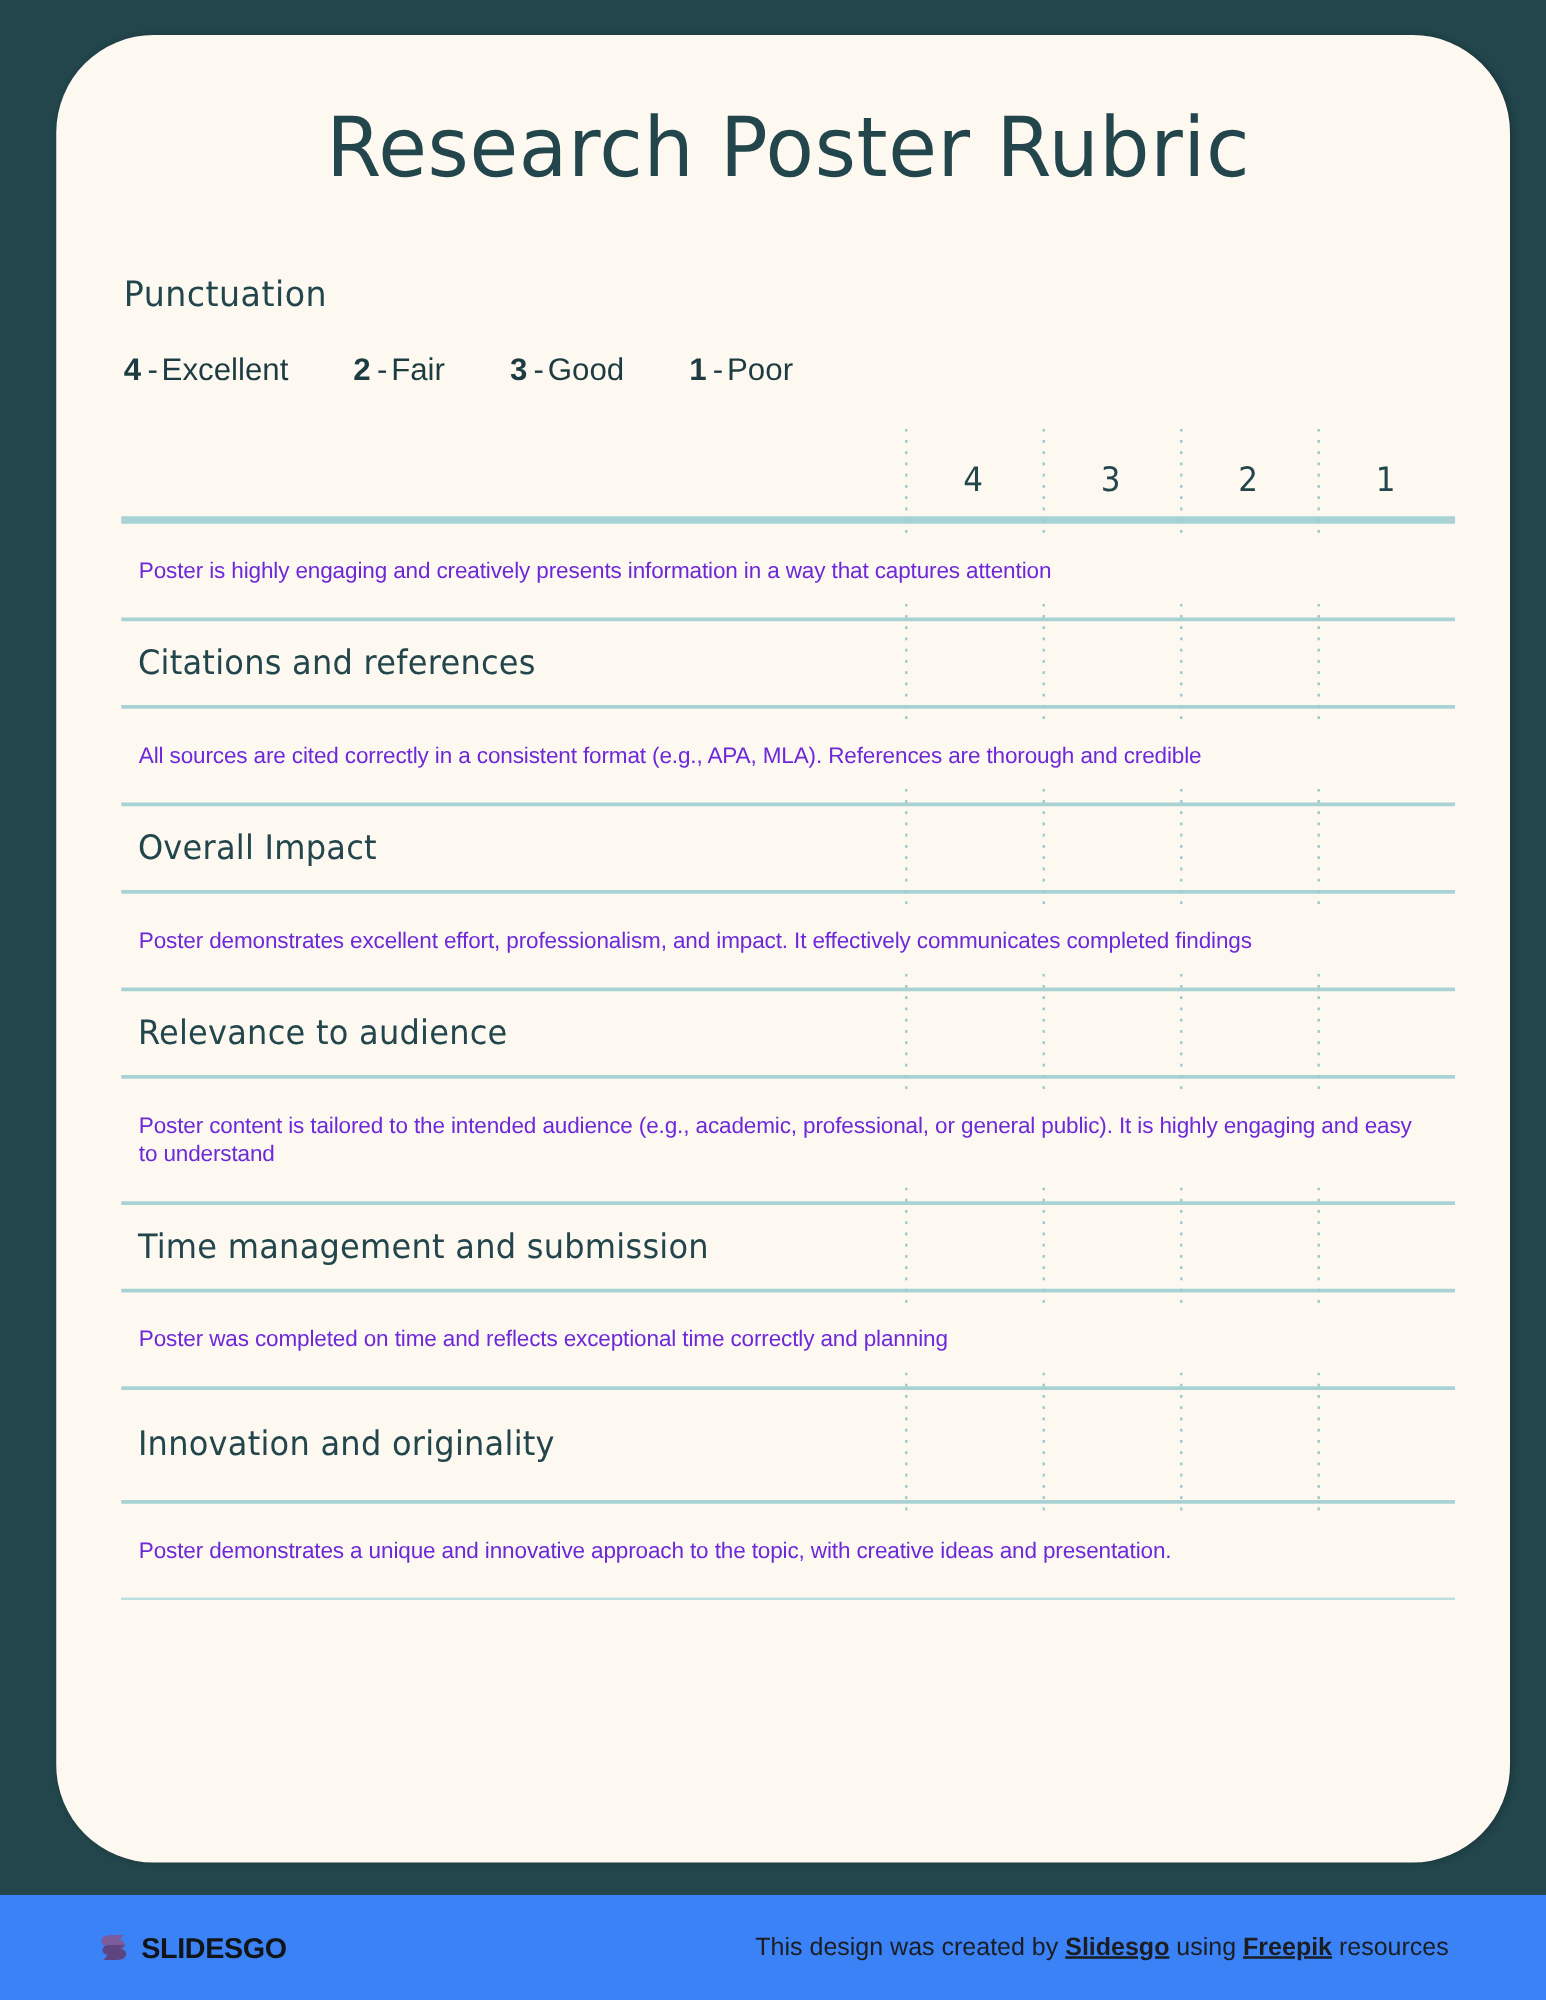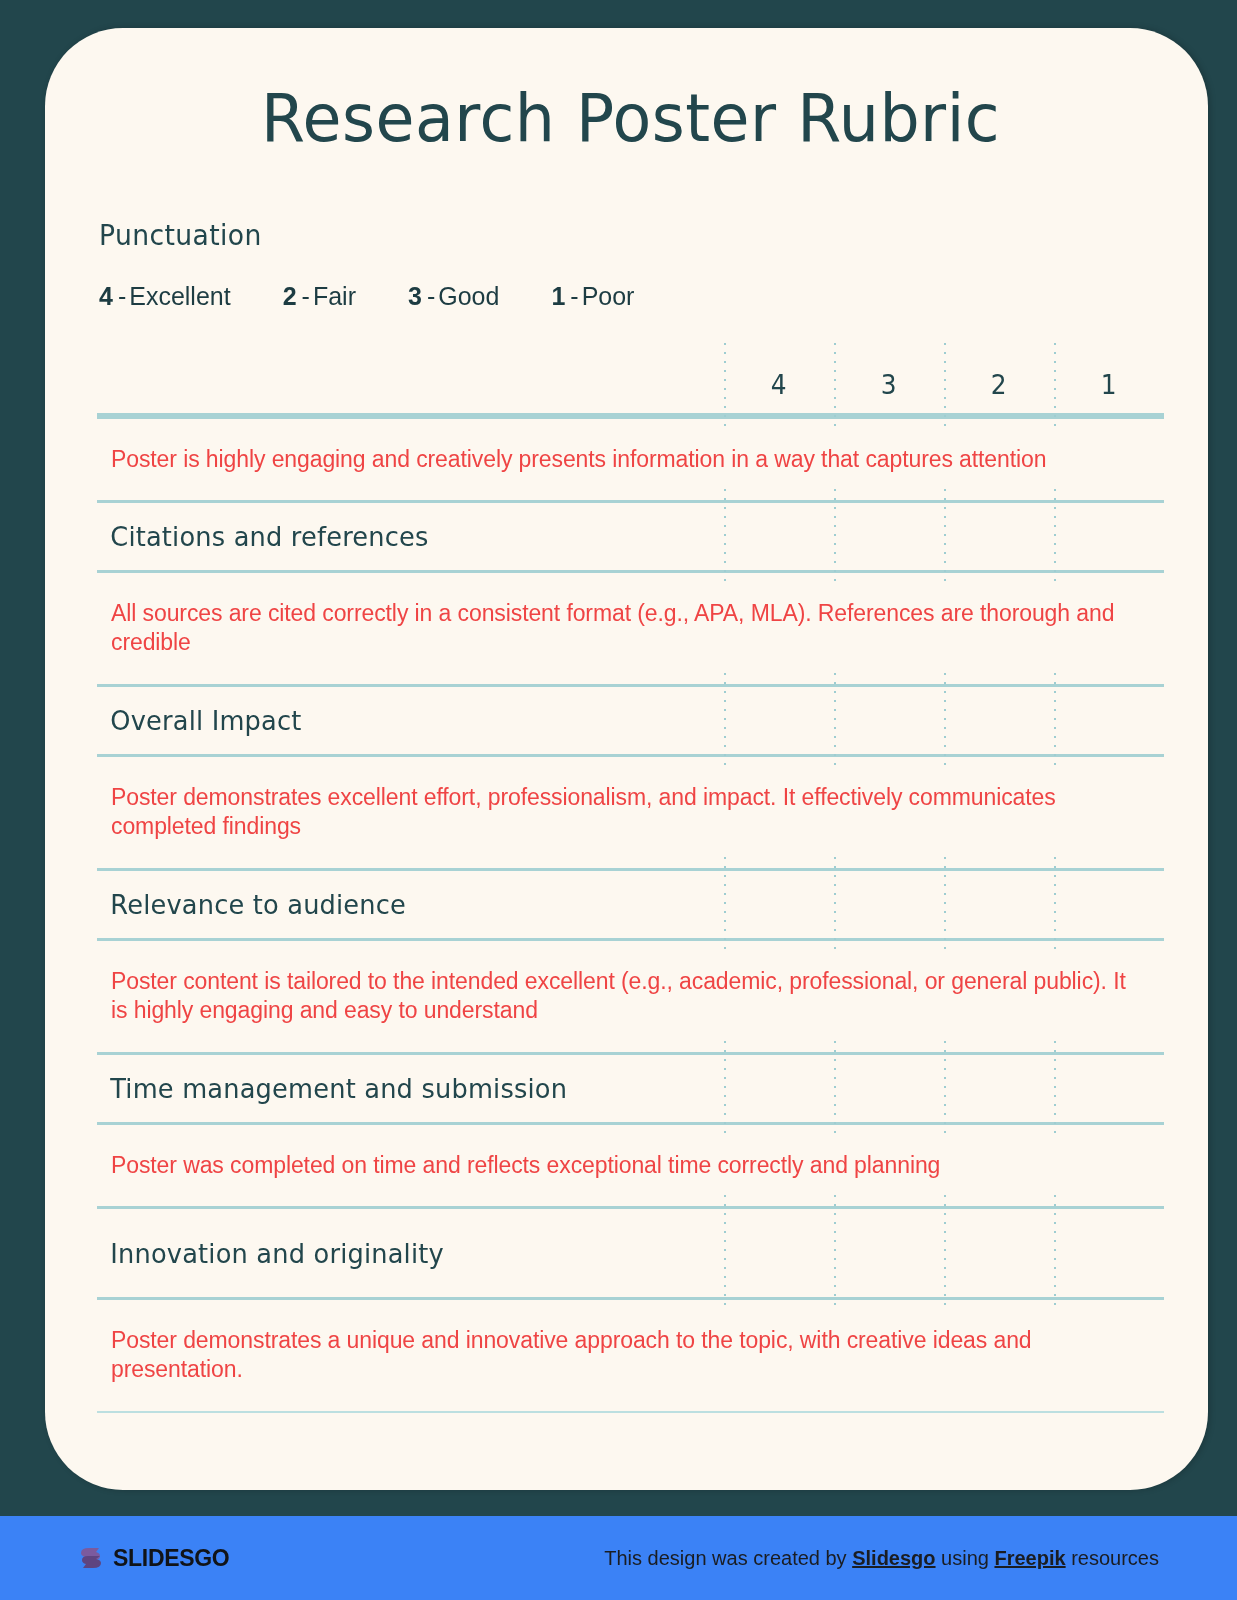--- a/index.html
+++ b/index.html
@@ -126,23 +126,23 @@
     letter-spacing:0.2px;
     transform:scaleX(0.95);
     transform-origin:left center;
     padding-left:14px;
     z-index:2;
   }
   .row-desc {
     padding:26px 16px 26px 14px;
   }
   .desc-text {
-    font-size:23px;
+    font-size:18px;
     line-height:1.28;
-    color:#ef4444;
+    color:#6d28d9;
     font-family:"Liberation Sans", sans-serif;
     letter-spacing:-0.1px;
     max-width:1030px;
   }
 
   
   .footer {
     position:absolute;
     left:0; bottom:0;
     width:1237px; height:84px;
@@ -264,21 +264,21 @@
           <span class="crit-label">Relevance to audience</span>
           <div class="cols">
             <div class="col"></div>
             <div class="col"></div>
             <div class="col"></div>
             <div class="col"></div>
           </div>
         </div>
         <div class="rule"></div>
         <div class="row-desc">
-          <div class="desc-text">Poster content is tailored to the intended excellent (e.g., academic, professional, or general public). It is highly engaging and easy to understand</div>
+          <div class="desc-text">Poster content is tailored to the intended audience (e.g., academic, professional, or general public). It is highly engaging and easy to understand</div>
         </div>
         <div class="rule"></div>
 
         <div class="row-crit">
           <span class="crit-label">Time management and submission</span>
           <div class="cols">
             <div class="col"></div>
             <div class="col"></div>
             <div class="col"></div>
             <div class="col"></div>

